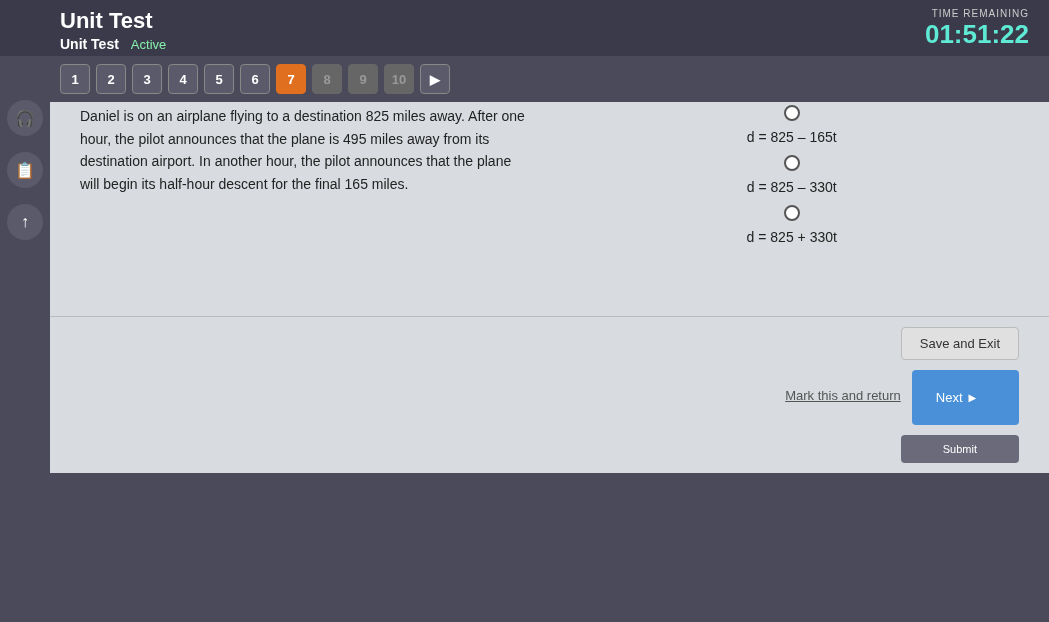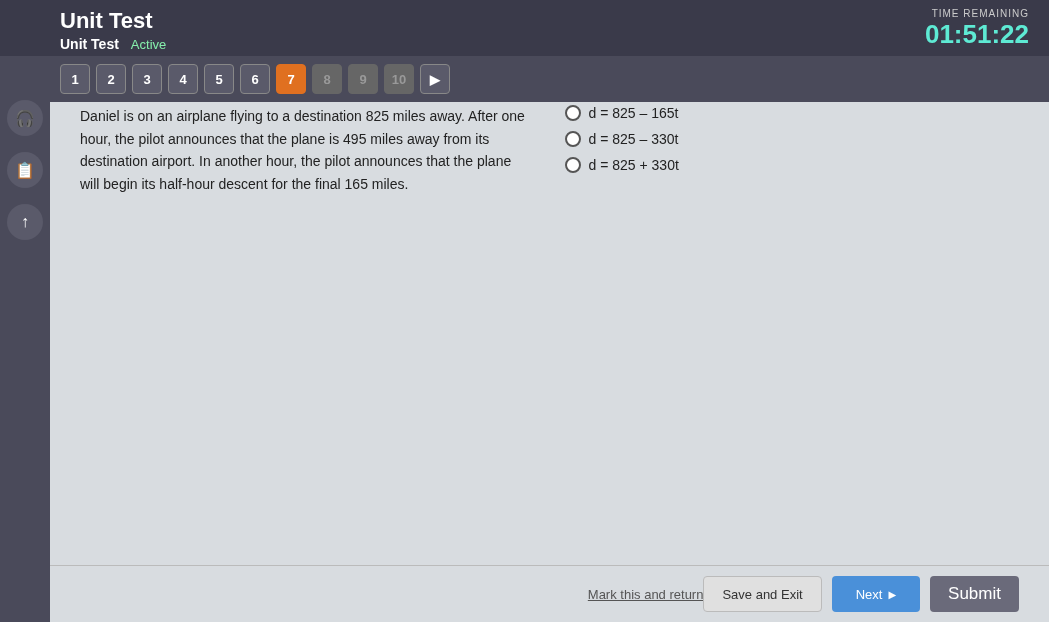--- a/index.html
+++ b/index.html
@@ -7,21 +7,21 @@
       width: 1049px;
       height: 622px;
       background: #4a4a5a;
       font-family: Arial, sans-serif;
       overflow: hidden;
       position: relative;
     }
 
     .main-container {
       width: 1049px;
-      height: 622px;
+      height: 473px;
       display: flex;
       flex-direction: column;
       background: #4a4a5a;
     }
 
     
     .top-header {
       background: #3a3a4a;
       padding: 8px 16px 4px 60px;
       color: white;
@@ -183,20 +183,21 @@
       gap: 10px;
     }
 
     .answer-option {
       display: flex;
       align-items: center;
       gap: 8px;
       font-size: 14px;
       color: #222;
       cursor: pointer;
+      flex-direction: column;
     }
 
     .radio-circle {
       width: 16px;
       height: 16px;
       border-radius: 50%;
       border: 2px solid #555;
       background: white;
       flex-shrink: 0;
     }
@@ -215,56 +216,58 @@
     .mark-return {
       font-size: 13px;
       color: #555;
       text-decoration: underline;
       cursor: pointer;
     }
 
     .bottom-buttons {
       display: flex;
       gap: 10px;
+      flex-direction: column;
     }
 
     .btn-save {
       padding: 8px 18px;
       background: #e0e0e0;
       border: 1px solid #bbb;
       border-radius: 4px;
       font-size: 13px;
       color: #333;
       cursor: pointer;
     }
 
     .btn-next {
-      padding: 8px 24px;
+      padding: 20px 24px;
       background: #4a90d9;
       border: none;
       border-radius: 4px;
       font-size: 13px;
       color: white;
       cursor: pointer;
       display: flex;
       align-items: center;
       gap: 6px;
+      margin-left: 11px;
     }
 
     .btn-next::after {
       content: '▶';
       font-size: 10px;
     }
 
     .btn-submit {
       padding: 8px 18px;
       background: #6a6a7a;
       border: none;
       border-radius: 4px;
-      font-size: 17px;
+      font-size: 11px;
       color: white;
       cursor: pointer;
     }
   </style>
 </head>
 <body>
 
 <div class="main-container">
 
   <div class="top-header" style="position:relative;">

